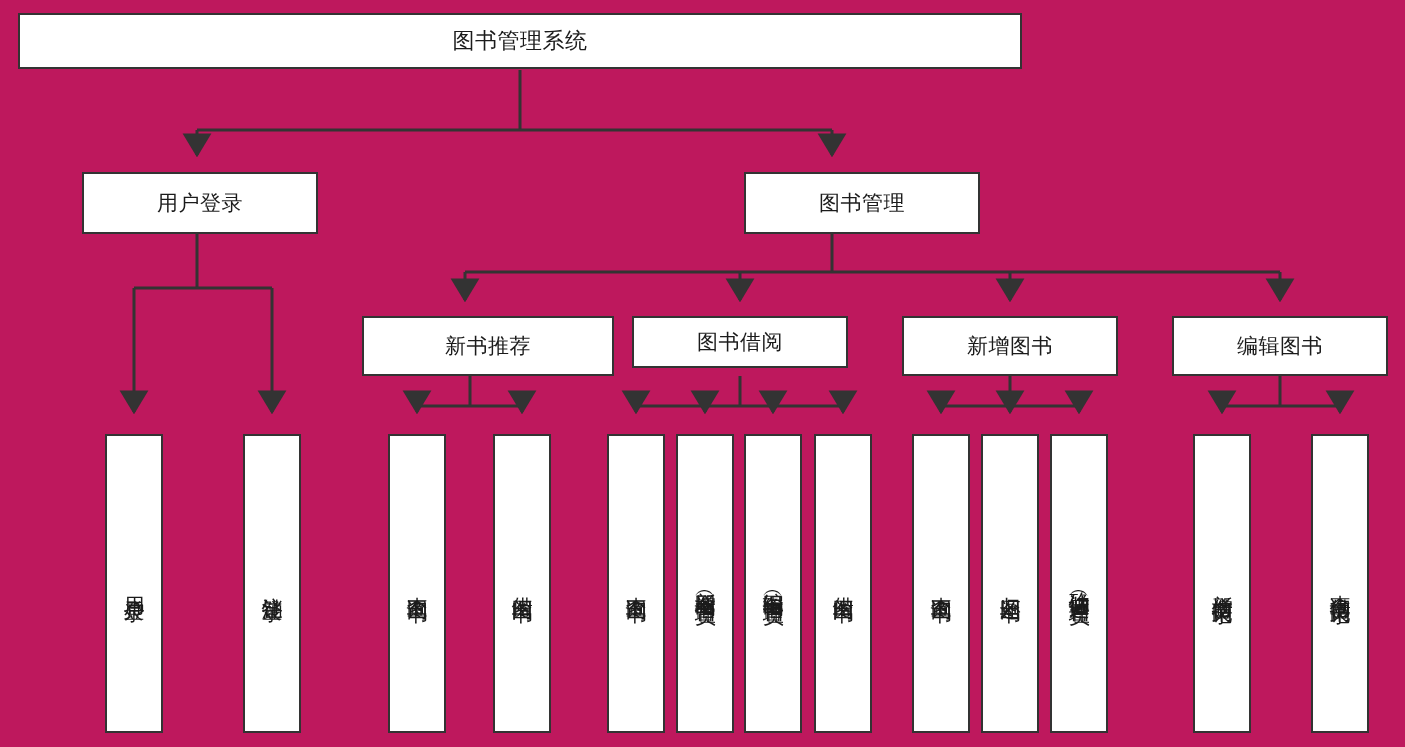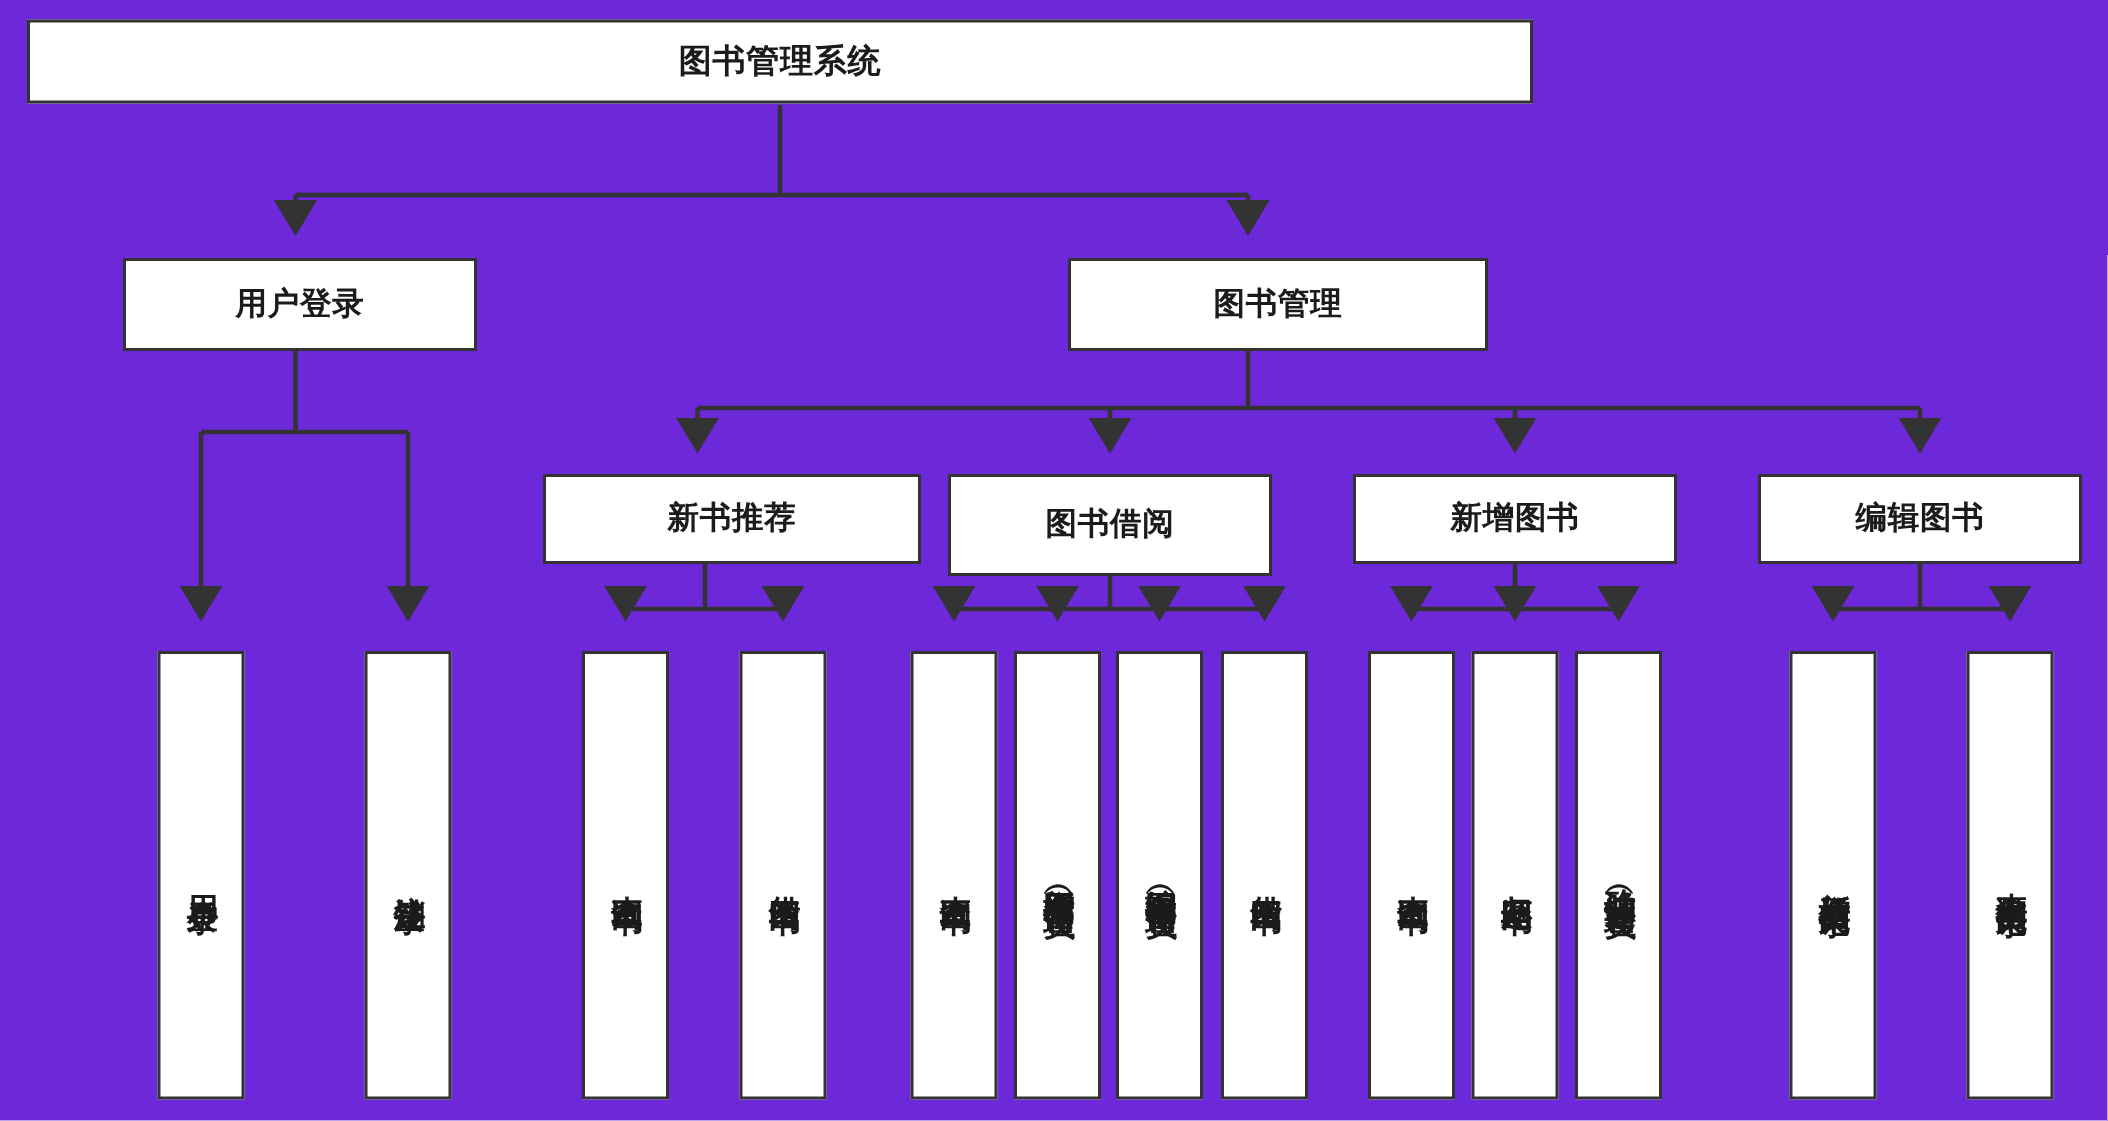--- a/index.html
+++ b/index.html
@@ -8,23 +8,22 @@
     padding: 0;
     background: #ffffff;
   }
   body {
     font-family: "Liberation Sans", "DejaVu Sans", sans-serif;
   }
   #diagram {
     position: relative;
     width: 1405px;
     height: 747px;
-    background: #6d28d9;
+    background: #be185d;
     overflow: hidden;
-    font-weight: bold;
   }
   #edges {
     position: absolute;
     left: 0;
     top: 0;
     width: 1405px;
     height: 747px;
     pointer-events: none;
   }
   .node {
@@ -130,28 +129,28 @@
     </g>
   </svg>
 
   <div class="node horiz root" style="left:18px; top:13px; width:1004px; height:56px;">
     <span class="label">图书管理系统</span>
   </div>
 
   <div class="node horiz" style="left:82px; top:172px; width:236px; height:62px;">
     <span class="label">用户登录</span>
   </div>
-  <div class="node horiz" style="left:712px; top:172px; width:280px; height:62px;">
+  <div class="node horiz" style="left:744px; top:172px; width:236px; height:62px;">
     <span class="label">图书管理</span>
   </div>
 
   <div class="node horiz" style="left:362px; top:316px; width:252px; height:60px;">
     <span class="label">新书推荐</span>
   </div>
-  <div class="node horiz" style="left:632px; top:316px; width:216px; height:68px;">
+  <div class="node horiz" style="left:632px; top:316px; width:216px; height:52px;">
     <span class="label">图书借阅</span>
   </div>
   <div class="node horiz" style="left:902px; top:316px; width:216px; height:60px;">
     <span class="label">新增图书</span>
   </div>
   <div class="node horiz" style="left:1172px; top:316px; width:216px; height:60px;">
     <span class="label">编辑图书</span>
   </div>
 
   <div class="node vert" style="left:105px; top:434px; width:58px; height:299px;">

